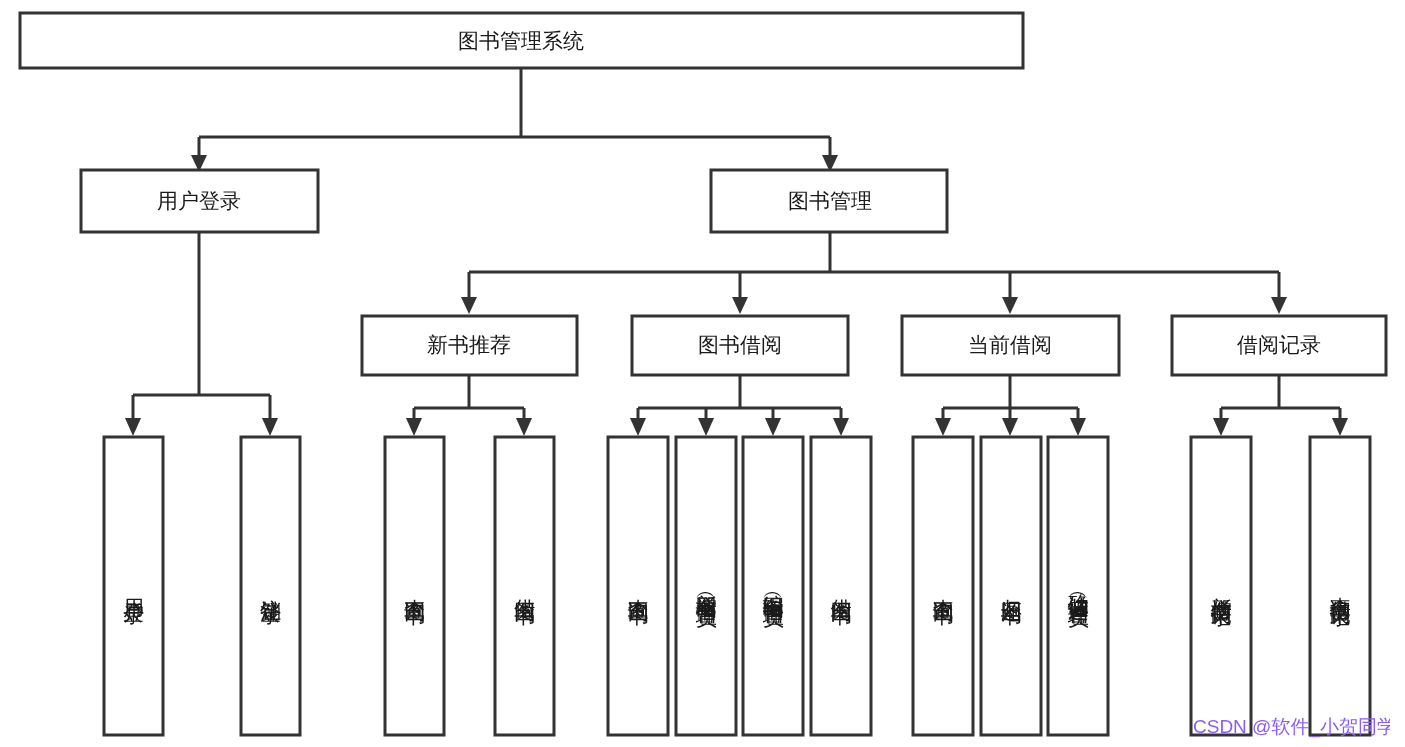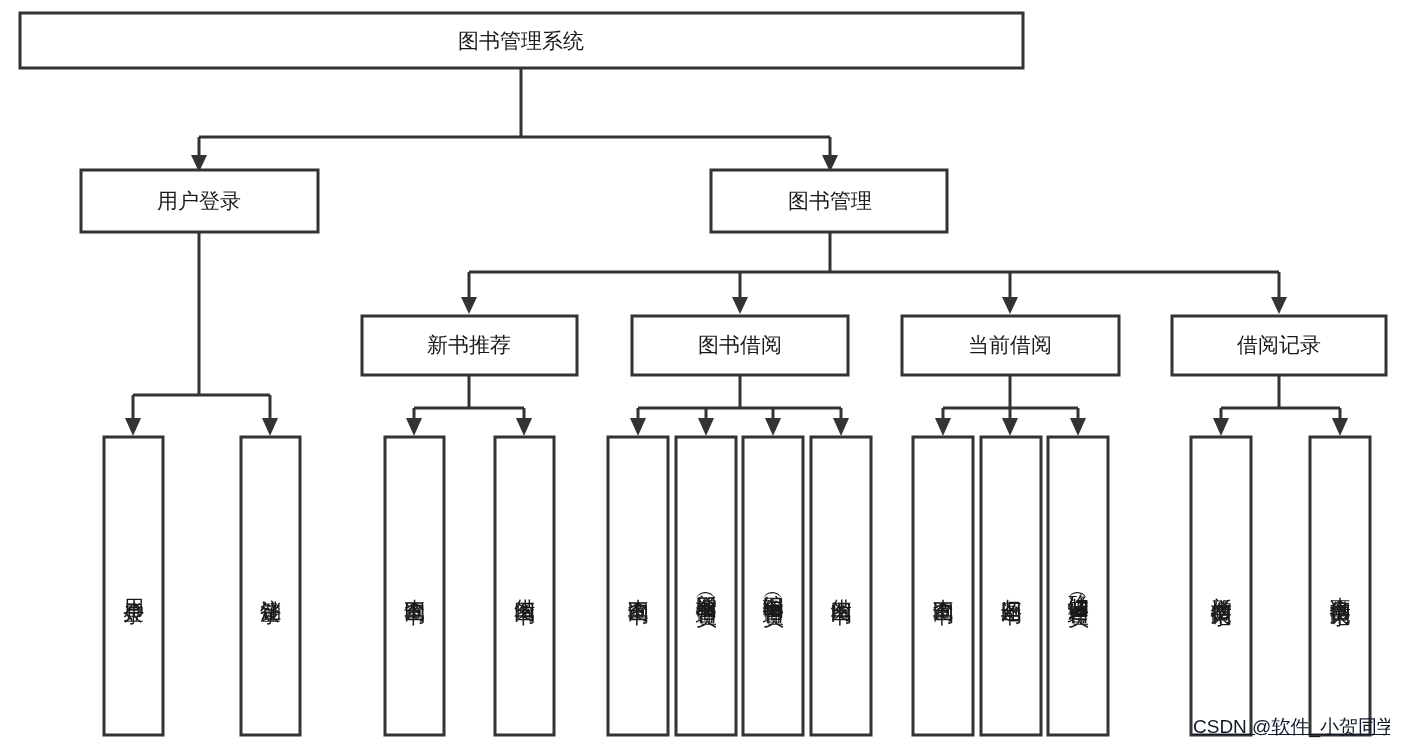--- a/index.html
+++ b/index.html
@@ -56,23 +56,22 @@
     display: flex;
     align-items: center;
     justify-content: center;
     white-space: nowrap;
     pointer-events: none;
   }
   .watermark {
     position: absolute;
     font-family: "Liberation Sans", "DejaVu Sans", sans-serif;
     font-size: 19px;
-    color: #0f172a;
+    color: #8b5cf6;
     white-space: nowrap;
-    text-decoration: underline;
   }
 </style>
 </head>
 <body>
 
 <div id="diagram-root">
 
   <svg class="canvas" viewBox="0 0 1405 747">
 
     <g>

